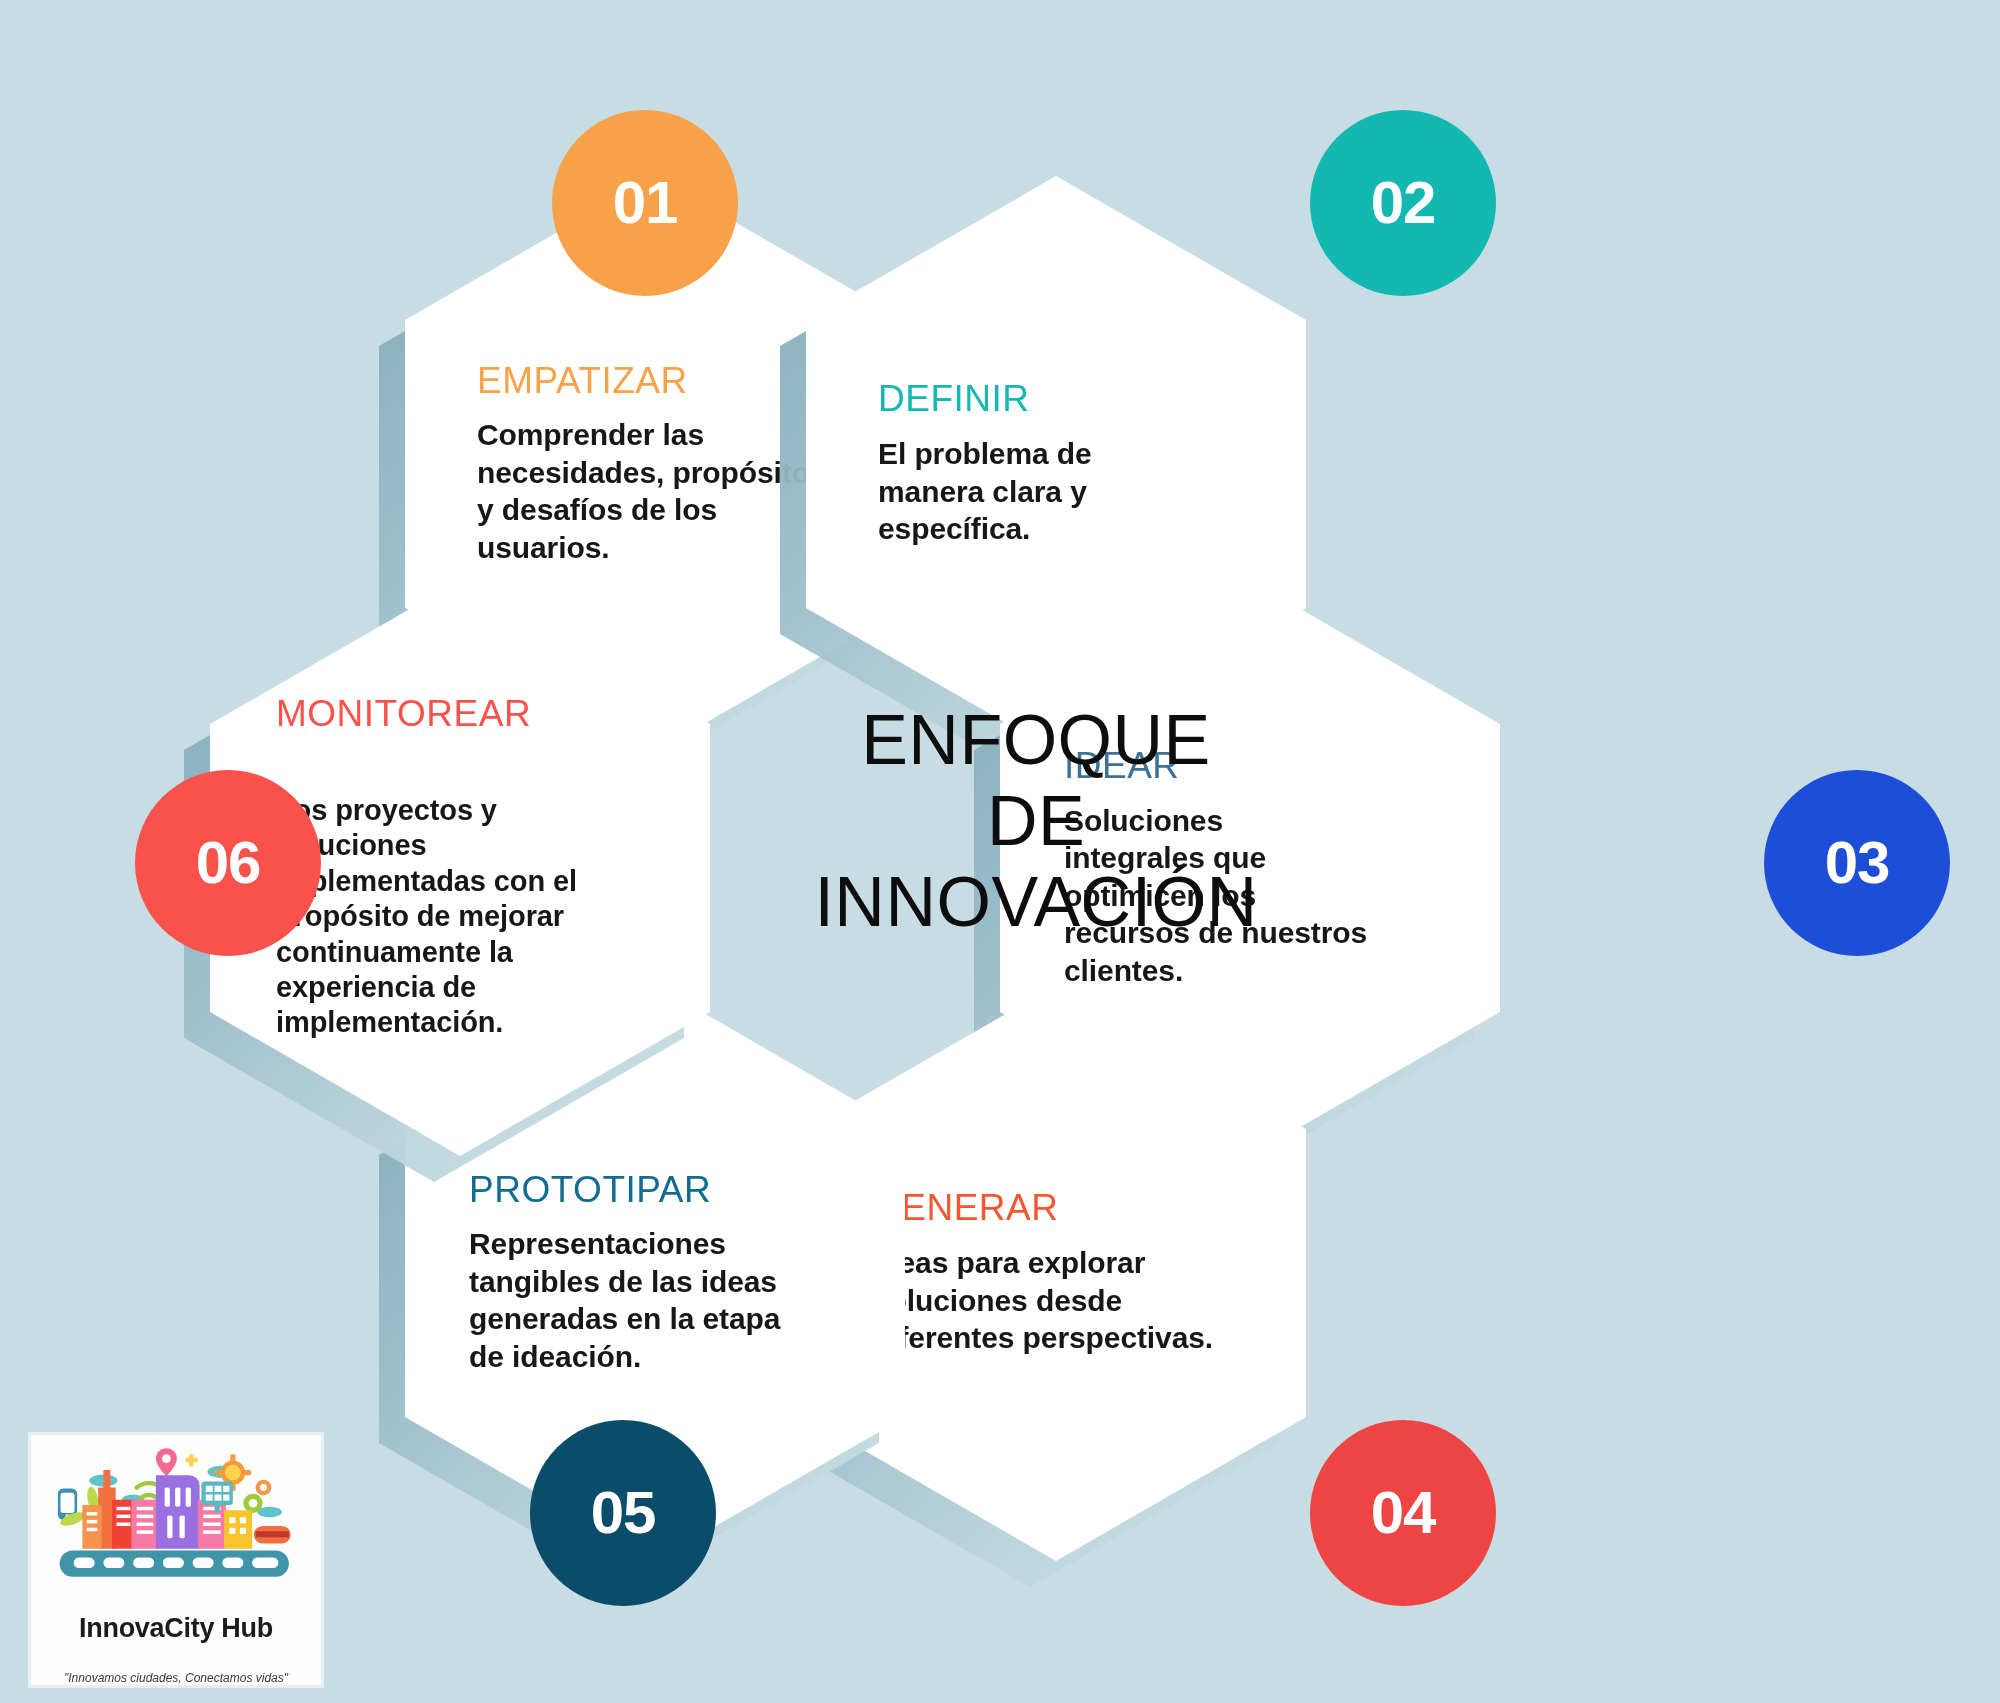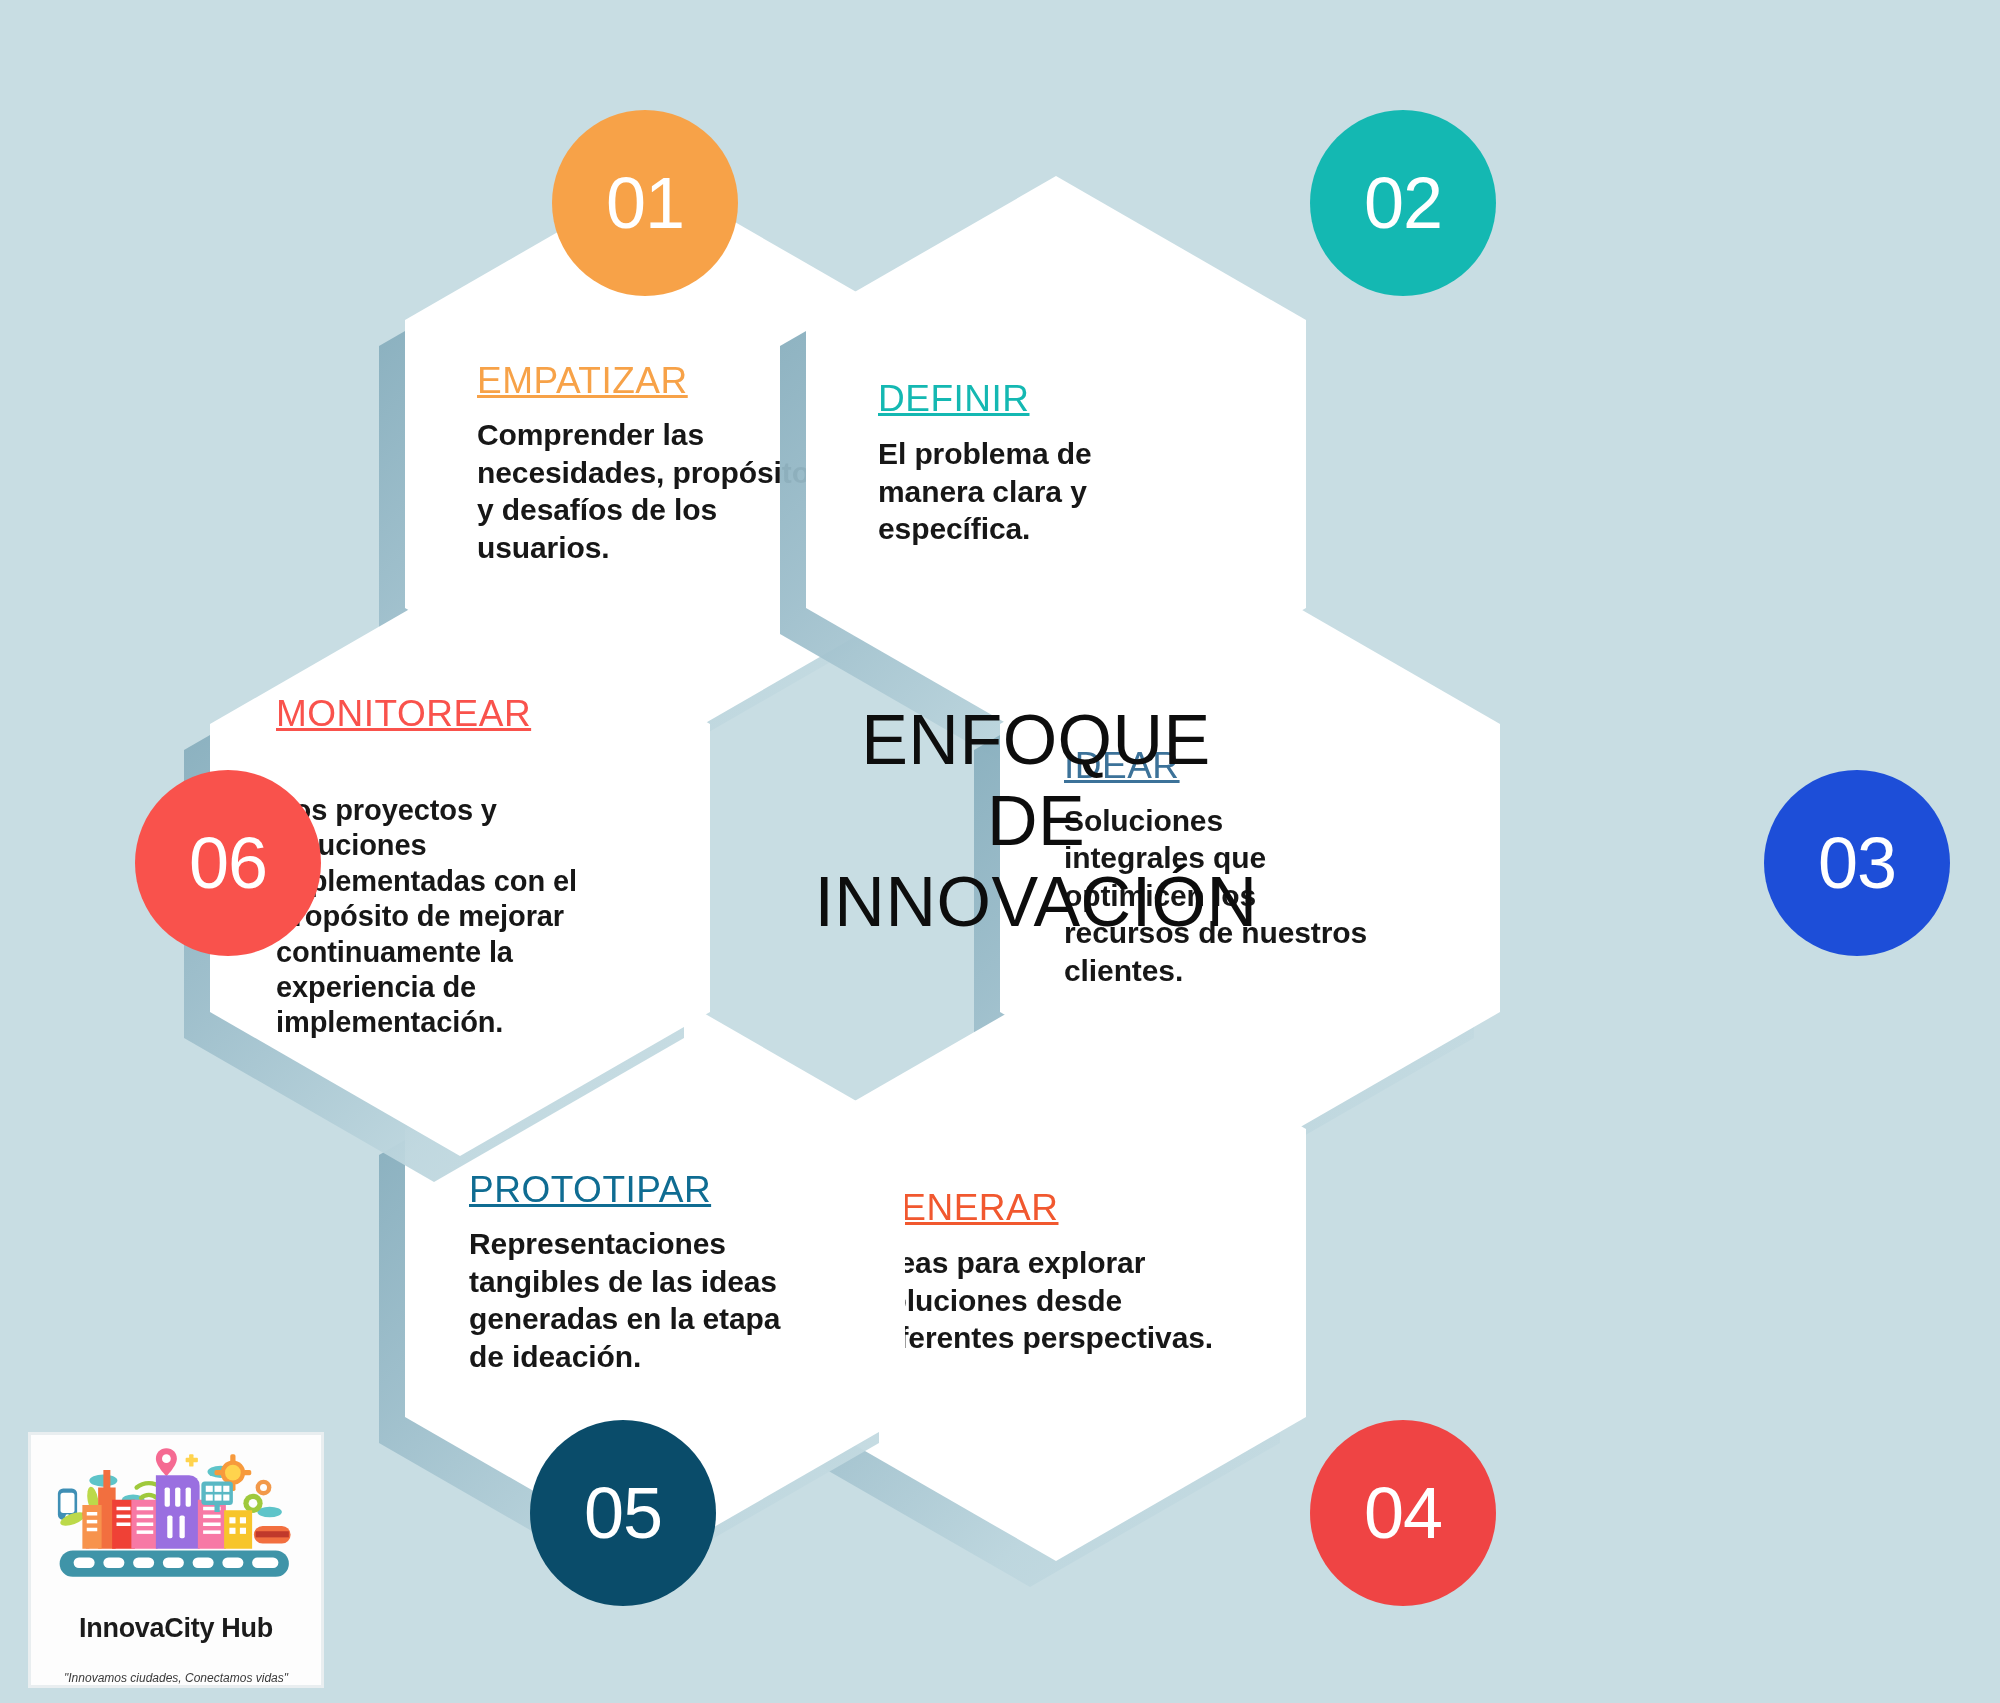--- a/index.html
+++ b/index.html
@@ -28,35 +28,35 @@
     clip-path:polygon(50% 0%,100% 25%,100% 75%,50% 100%,0% 75%,0% 25%);
   }
   .hexcontent{
     position:absolute;left:0;top:0;width:500px;height:576px;
     box-sizing:border-box;
     display:flex;flex-direction:column;justify-content:center;
     padding:0 34px 0 72px;
   }
   .hex-title{
     font-size:37px;font-weight:400;letter-spacing:.5px;
-    margin:0 0 16px 0;line-height:1.05;text-decoration:underline;
+    margin:0 0 16px 0;line-height:1.05;
   }
   .hex-body{
     font-size:30px;font-weight:600;color:#171717;
     line-height:1.25;margin:0;
     white-space:pre-line;
     letter-spacing:-.1px;
   }
   .hex-body.tight{font-size:29px;line-height:1.22;}
 
   
   .badge{
     position:absolute;width:186px;height:186px;border-radius:50%;
     display:flex;align-items:center;justify-content:center;
-    color:#fff;font-size:72px;font-weight:400;letter-spacing:-1px;
+    color:#fff;font-size:60px;font-weight:700;letter-spacing:-1px;
     line-height:1;
   }
 
   
   .center-title{
     position:absolute;left:736px;top:700px;width:600px;
     text-align:center;color:#0d0d0d;
     font-size:70px;font-weight:400;line-height:1.16;
     letter-spacing:.5px;white-space:pre-line;
   }

